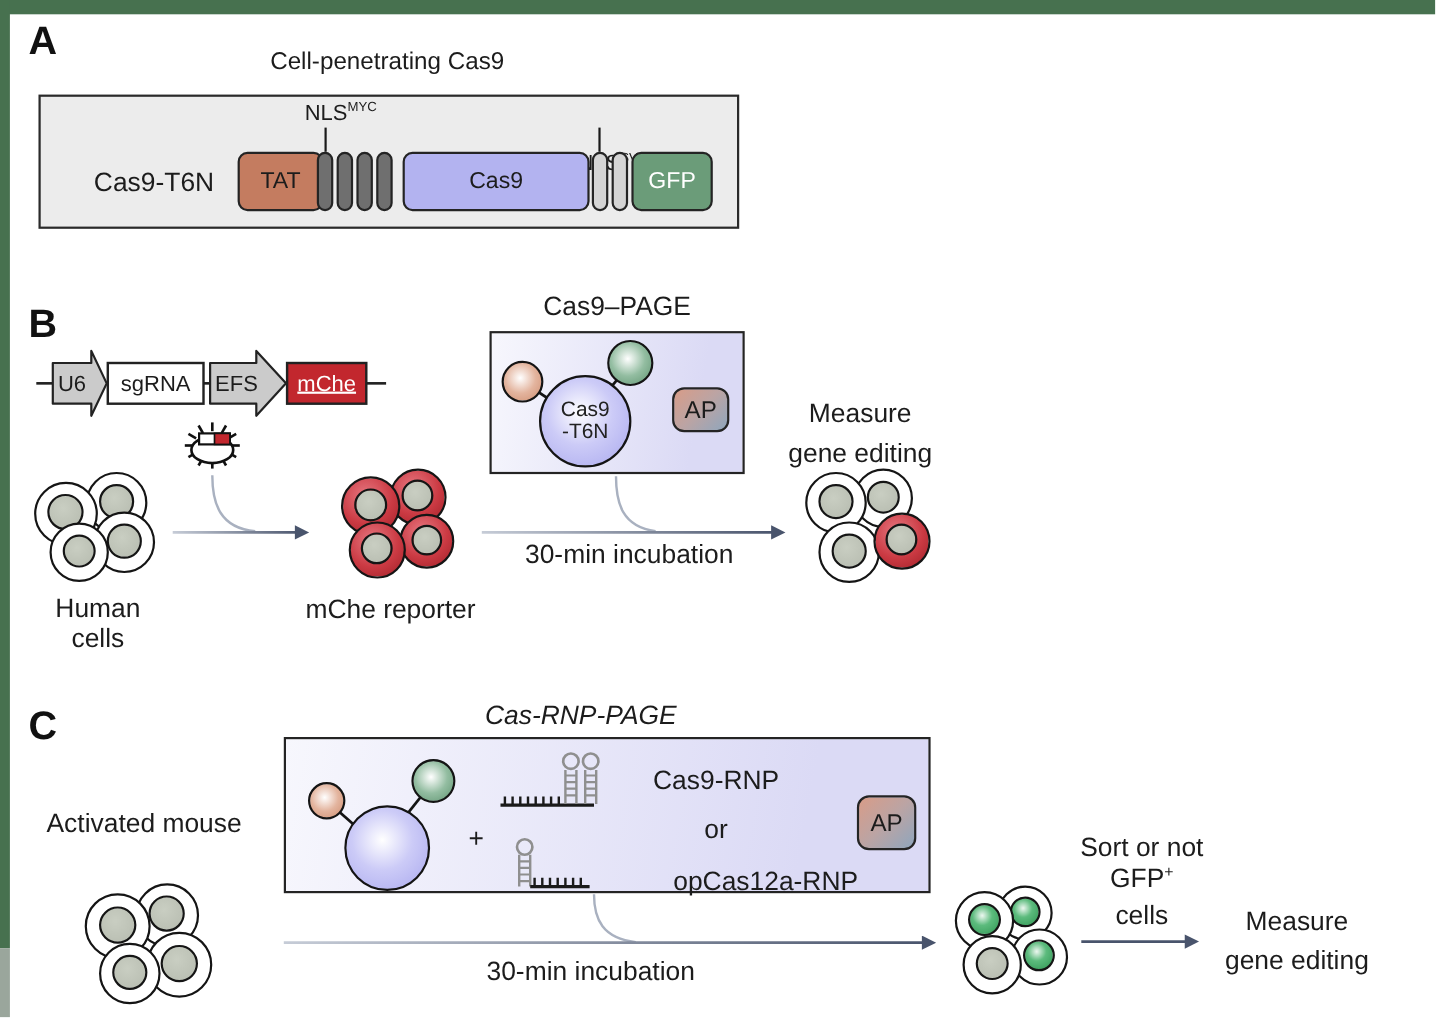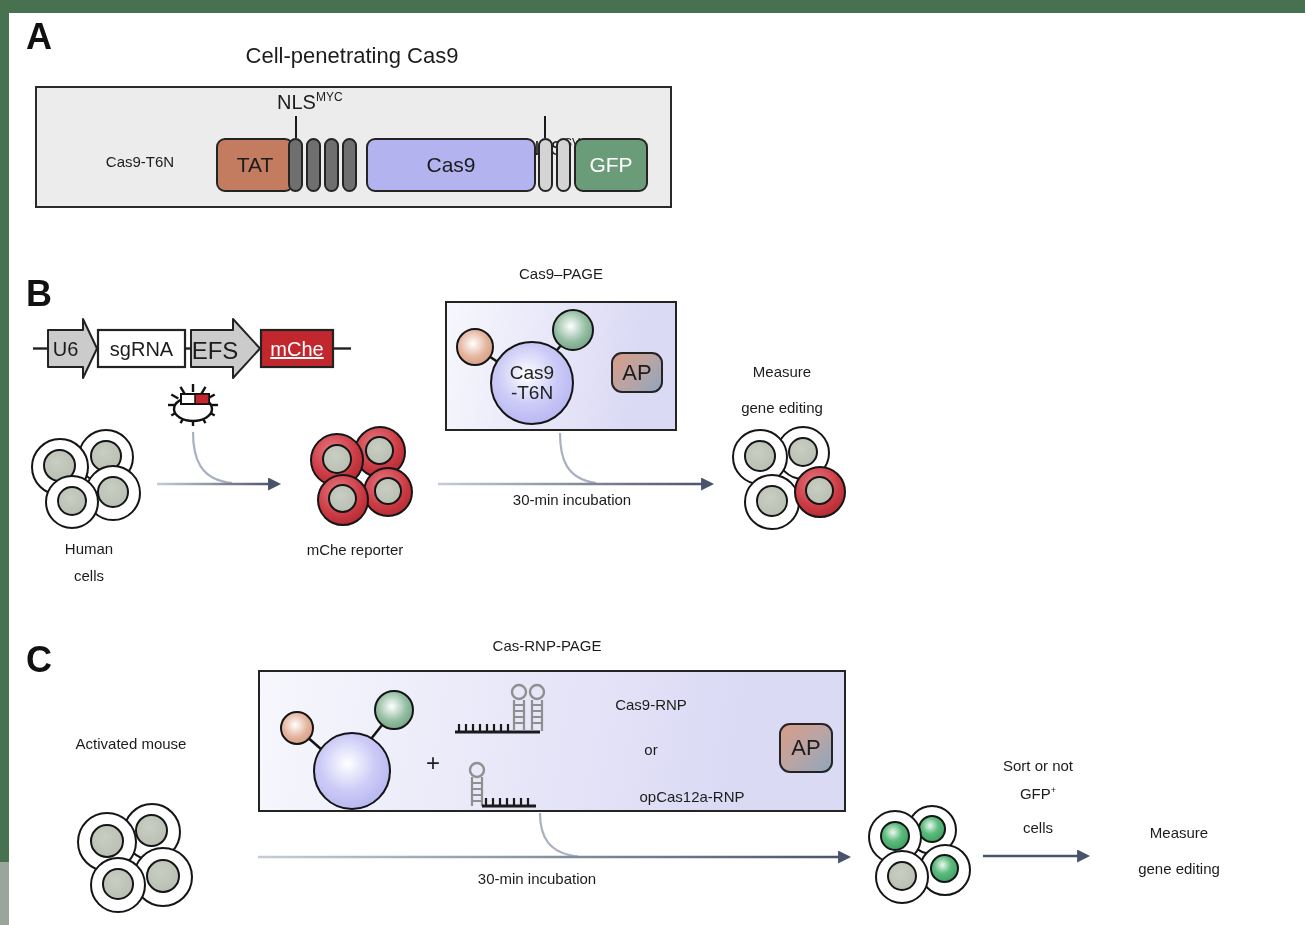--- a/index.html
+++ b/index.html
@@ -7,21 +7,21 @@
            font-family:"Liberation Sans", sans-serif; color:#1c1c1c; overflow:hidden; }
 
   .bg   { position:absolute; z-index:1; }
   #svg-layer { position:absolute; left:0; top:0; z-index:2; }
 
   .frame-top  { left:0; top:0; width:1305px; height:13px; background:#47714f; }
   .frame-left { left:0; top:0; width:9px;  height:862px; background:#47714f; }
   .frame-left-low { left:0; top:862px; width:9px; height:63px; background:#9aa69c; }
 
   .panel-letter { position:absolute; z-index:3; font-size:36px; font-weight:bold; color:#111; }
-  .txt { position:absolute; z-index:3; text-align:center; font-size:15px; line-height:1.12; white-space:nowrap; }
+  .txt { position:absolute; z-index:3; text-align:center; font-size:24px; line-height:1.12; white-space:nowrap; }
   .txt-left { text-align:left; }
   .white { color:#ffffff; }
   sup { font-size:0.60em; }
 
   .panelA-box { left:35px; top:86px; width:637px; height:122px; background:#ececec;
                 border:2px solid #2a2a2a; box-sizing:border-box; }
   .domain-box { position:absolute; z-index:3; box-sizing:border-box; border:2px solid #242424;
                 border-radius:9px; display:flex; align-items:center; justify-content:center;
                 font-size:21px; top:138px; height:54px; }
   .pill { position:absolute; z-index:3; box-sizing:border-box; border:2px solid #242424;
@@ -166,21 +166,21 @@
   <div class="pill pill-dark" style="left:342px;"></div>
   <div class="domain-box" style="left:366px; width:170px; background:#b3b3f0;">Cas9</div>
   <div class="pill pill-light" style="left:538px;"></div>
   <div class="pill pill-light" style="left:556px;"></div>
   <div class="domain-box white" style="left:574px; width:74px; background:#6b9c79;">GFP</div>
 
   <div class="panel-letter" style="left:26px; top:273px;">B</div>
 
   <div class="txt" style="left:48px; top:338px; width:35px; font-size:20px;">U6</div>
   <div class="txt" style="left:98px; top:338px; width:87px; font-size:20px;">sgRNA</div>
-  <div class="txt" style="left:191px; top:338px; width:48px; font-size:24px;">EFS</div>
+  <div class="txt" style="left:191px; top:338px; width:48px; font-size:20px;">EFS</div>
   <div class="txt white" style="left:261px; top:338px; width:72px; font-size:20px;text-decoration:underline;">mChe</div>
 
   <div class="cell" style="left:78px; top:429px; width:56px; height:56px;">
       <div class="nuc nuc-gray"></div>
     </div>
   <div class="cell" style="left:31px; top:438px; width:58px; height:58px;">
       <div class="nuc nuc-gray"></div>
     </div>
   <div class="cell" style="left:85px; top:465px; width:56px; height:56px;">
       <div class="nuc nuc-gray"></div>
@@ -243,21 +243,21 @@
   <div class="cell" style="left:77px; top:812px; width:60px; height:60px;">
       <div class="nuc nuc-gray"></div>
     </div>
   <div class="cell" style="left:133px; top:847px; width:60px; height:60px;">
       <div class="nuc nuc-gray"></div>
     </div>
   <div class="cell" style="left:90px; top:857px; width:56px; height:56px;">
       <div class="nuc nuc-gray"></div>
     </div>
 
-  <div class="txt" style="left:447px; top:638px; width:200px;">Cas-RNP-PAGE</div>
+  <div class="txt" style="left:428px; top:638px; width:200px;font-style:italic;">Cas-RNP-PAGE</div>
   <div class="ball ball-salmon" style="left:280px; top:711px; width:34px; height:34px;"></div>
   <div class="ball ball-green" style="left:374px; top:690px; width:40px; height:40px;"></div>
   <div class="ball ball-purple" style="left:313px; top:732px; width:78px; height:78px;"></div>
   <div class="txt" style="left:421px; top:750px; width:24px; font-size:24px;">+</div>
   <div class="txt" style="left:571px; top:697px; width:160px;">Cas9-RNP</div>
   <div class="txt" style="left:571px; top:742px; width:160px;">or</div>
   <div class="txt" style="left:571px; top:789px; width:160px;margin-left:41px;">opCas12a-RNP</div>
   <div class="ap-box" style="left:779px; top:723px; width:54px; height:50px;">AP</div>
 
   <div class="txt" style="left:417px; top:871px; width:240px;">30-min incubation</div>

